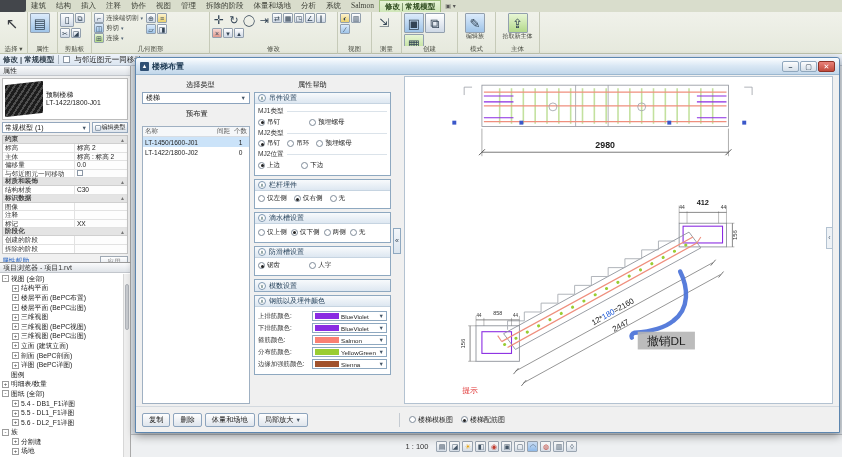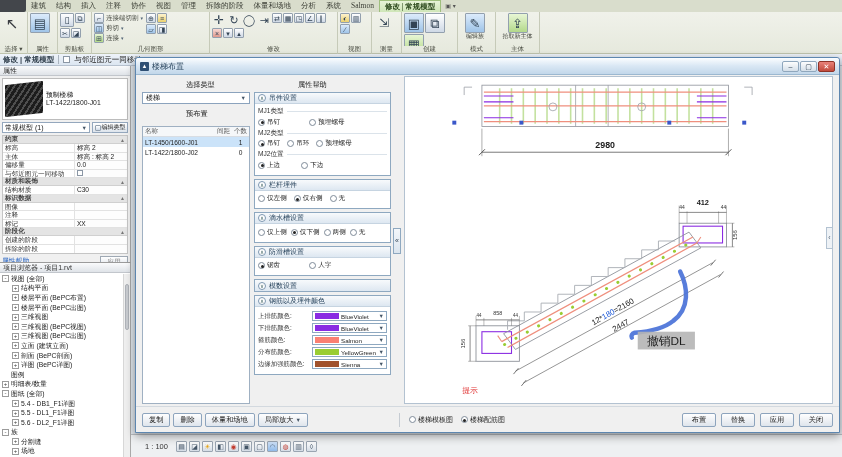--- a/index.html
+++ b/index.html
@@ -59,30 +59,30 @@
   .browser { position:absolute; left:0; top:262px; width:131px; height:195px; background:#fff; border-right:1px solid #a9a9a9; border-top:1px solid #9b9b9b; overflow:hidden; }
   .tree { padding:1px 0 0 2px; }
   .titem { display:flex; align-items:center; height:9.6px; white-space:nowrap; font-size:6.8px; color:#222; }
   .titem.lv1 { padding-left:10px; }
   .exp { width:7px; height:7px; border:1px solid #9b9b9b; background:#fff; font-size:6px; line-height:5.5px; text-align:center; color:#444; margin-right:2px; flex:none; }
   .exp:empty { visibility:hidden; }
   .bscroll { position:absolute; right:0; top:11px; bottom:0; width:7px; background:#efefef; border-left:1px solid #d7d7d7; }
   .bscroll .thumb { margin:10px 1px; height:46px; background:#c9ccd1; border:1px solid #aeb2b8; border-radius:2px; }
 
   
-  .statusbar { position:absolute; left:131px; right:0; bottom:0; height:23px; background:#eef0f2; border-top:1px solid #b9bdc2; display:flex; align-items:center; gap:2px; padding:0 4px 0 14px; }
+  .statusbar { position:absolute; left:131px; right:0; bottom:0; height:23px; background:#eef0f2; border-top:1px solid #b9bdc2; display:flex; align-items:center; gap:2px; padding:0 4px 0 14px;justify-content:center; }
   .scale { font-size:7.5px; color:#333; margin-right:6px; }
   .sic { width:11px; height:11px; border:1px solid #9aa5b1; border-radius:1px; background:linear-gradient(#fff,#d4dce5); font-size:7px; line-height:10px; text-align:center; color:#456; }
   .sic.sun { color:#e6a10d; }
   .sic.blue { background:linear-gradient(#cfe2f8,#8fb9e8); }
   .sic.red { color:#c23b2e; }
 
   
   .dialog { position:absolute; left:135px; top:57px; width:705px; height:376px; background:#f0f0f0; border:1px solid #5d86af; border-radius:3px 3px 0 0; box-shadow:0 3px 10px rgba(0,0,0,.4); }
-  .dtitle { height:17px; background:linear-gradient(#fbfdff,#d9e7f4 50%,#c2d7ea); border-bottom:1px solid #9cb8d0; border-radius:3px 3px 0 0; display:flex; align-items:center; padding:0 4px; gap:3px; font-size:8px; color:#1d3a54; }
+  .dtitle { height:17px; background:linear-gradient(#fbfdff,#d9e7f4 50%,#c2d7ea); border-bottom:1px solid #9cb8d0; border-radius:3px 3px 0 0; display:flex; align-items:center; padding:0 4px; gap:3px; font-size:8px; color:#1d3a54;font-weight:bold; }
   .dico { width:9px; height:9px; background:#2e4f74; color:#fff; font-size:6px; line-height:9px; text-align:center; border-radius:1px; }
   .wbtns { margin-left:auto; display:flex; gap:1px; }
   .wbtn { width:17px; height:11px; border:1px solid #8fa7bd; border-radius:2px; background:linear-gradient(#fdfdfd,#d4dfe9); font-size:7px; line-height:9px; text-align:center; color:#345; }
   .wbtn.close { background:linear-gradient(#e9827a,#c14a3c); color:#fff; border-color:#8e3328; }
 
   .dleft { position:absolute; left:6px; top:22px; width:108px; bottom:28px; }
   .flabel { font-size:7.2px; color:#222; margin-bottom:2px;margin-left:44px; }
   .dselect { height:12px; background:#fff; border:1px solid #8ba3bd; display:flex; align-items:center; padding:0 3px; font-size:7px; margin-bottom:5px; }
   .dselect .arr { margin-left:auto; font-size:5.5px; color:#456; }
   .dlist { position:absolute; left:0; right:0; top:46px; bottom:0; background:#fff; border:1px solid #9fb0c2; }
@@ -748,20 +748,14 @@
     <div class="rgrp">
       <span class="opt">
           <span class="rb"></span>
           <span style="font-size:7px">楼梯模板图</span>
         </span>
       <span class="opt">
           <span class="rb on"></span>
           <span style="font-size:7px">楼梯配筋图</span>
         </span>
     </div>
-    <div class="rightbtns">
-      <span class="btn">布置</span>
-      <span class="btn">替换</span>
-      <span class="btn">应用</span>
-      <span class="btn">关闭</span>
-    </div>
   </div>
 </div>
 
 </body></html>

